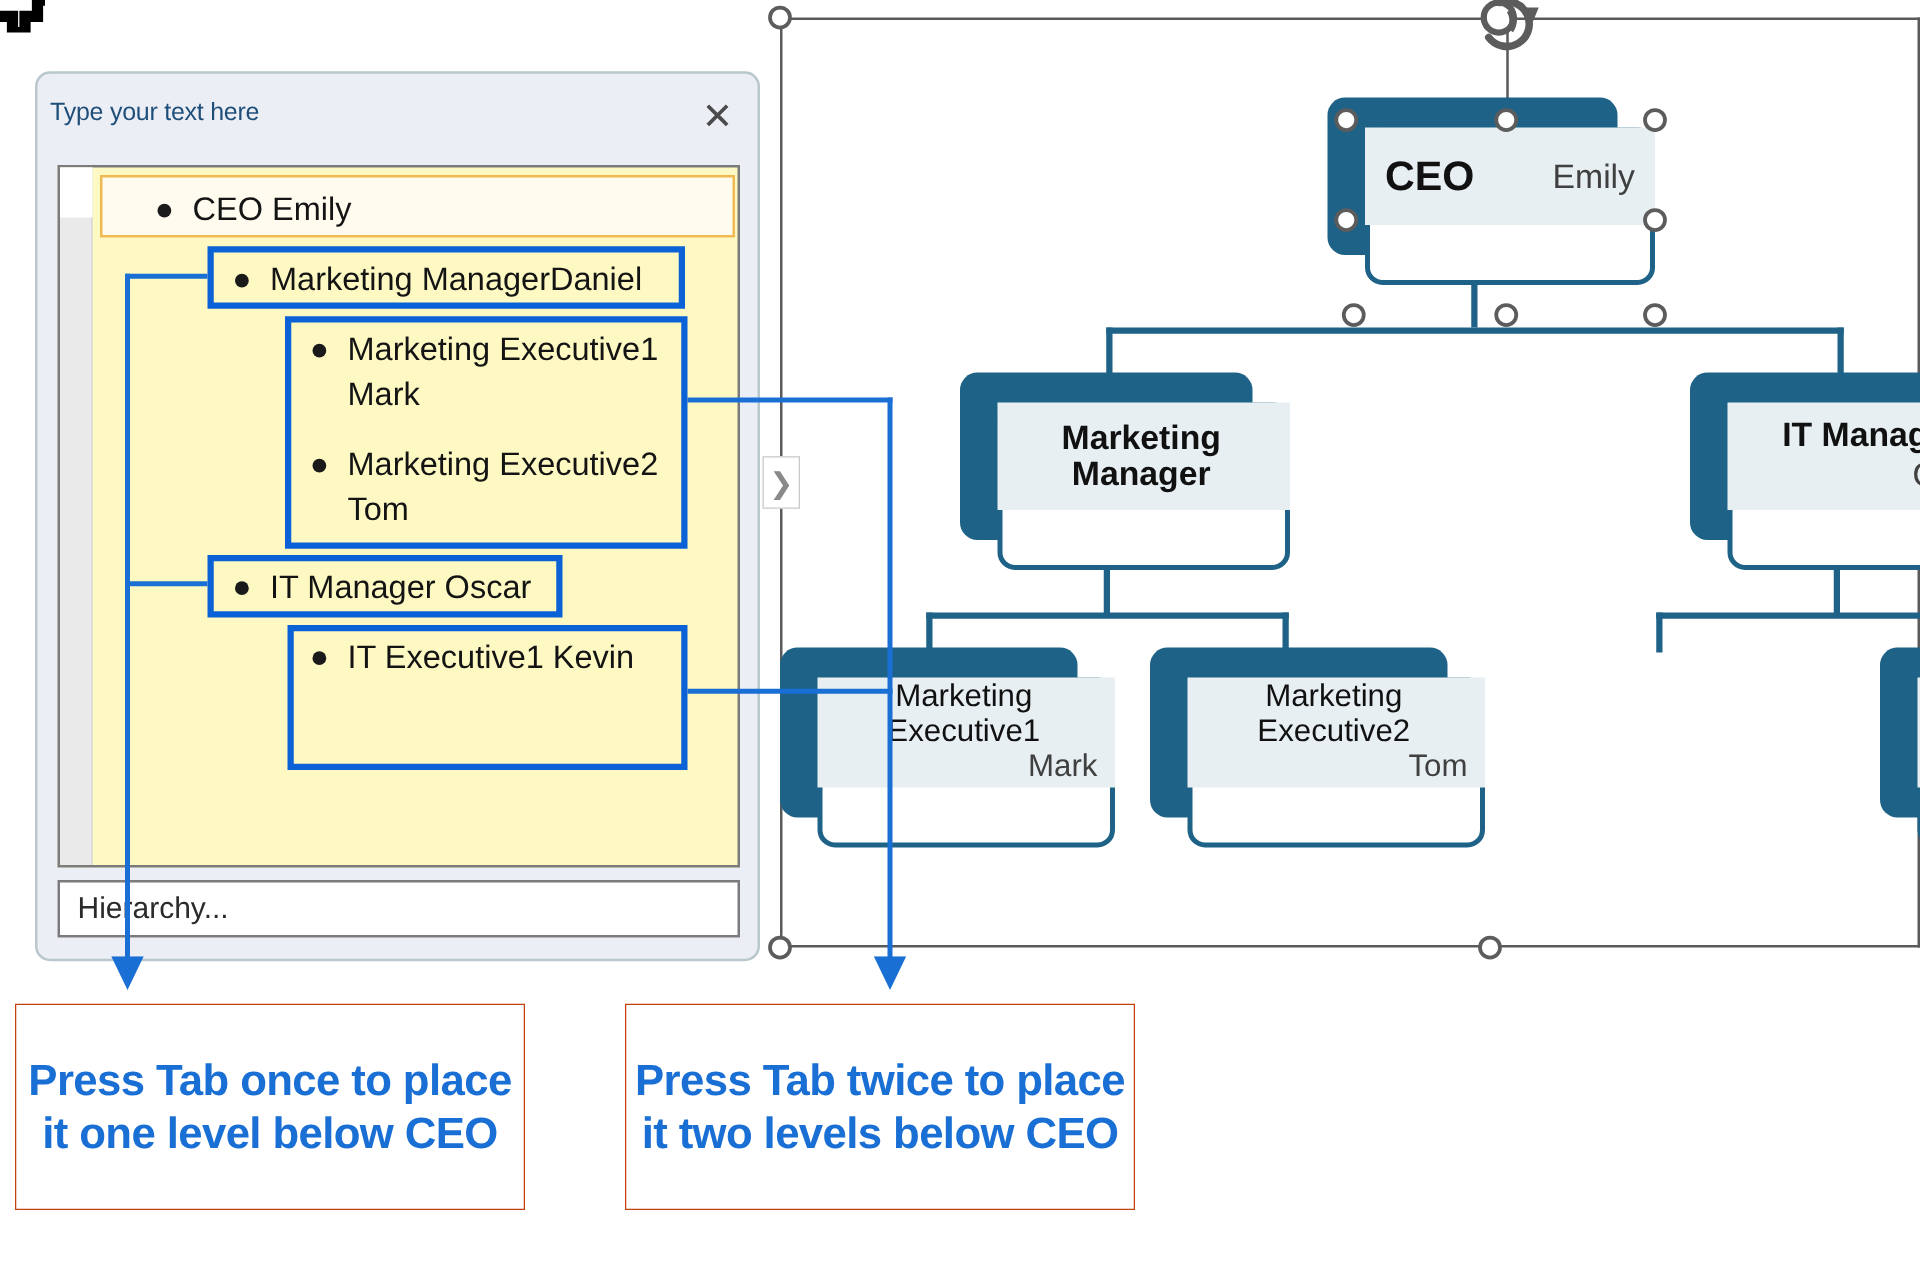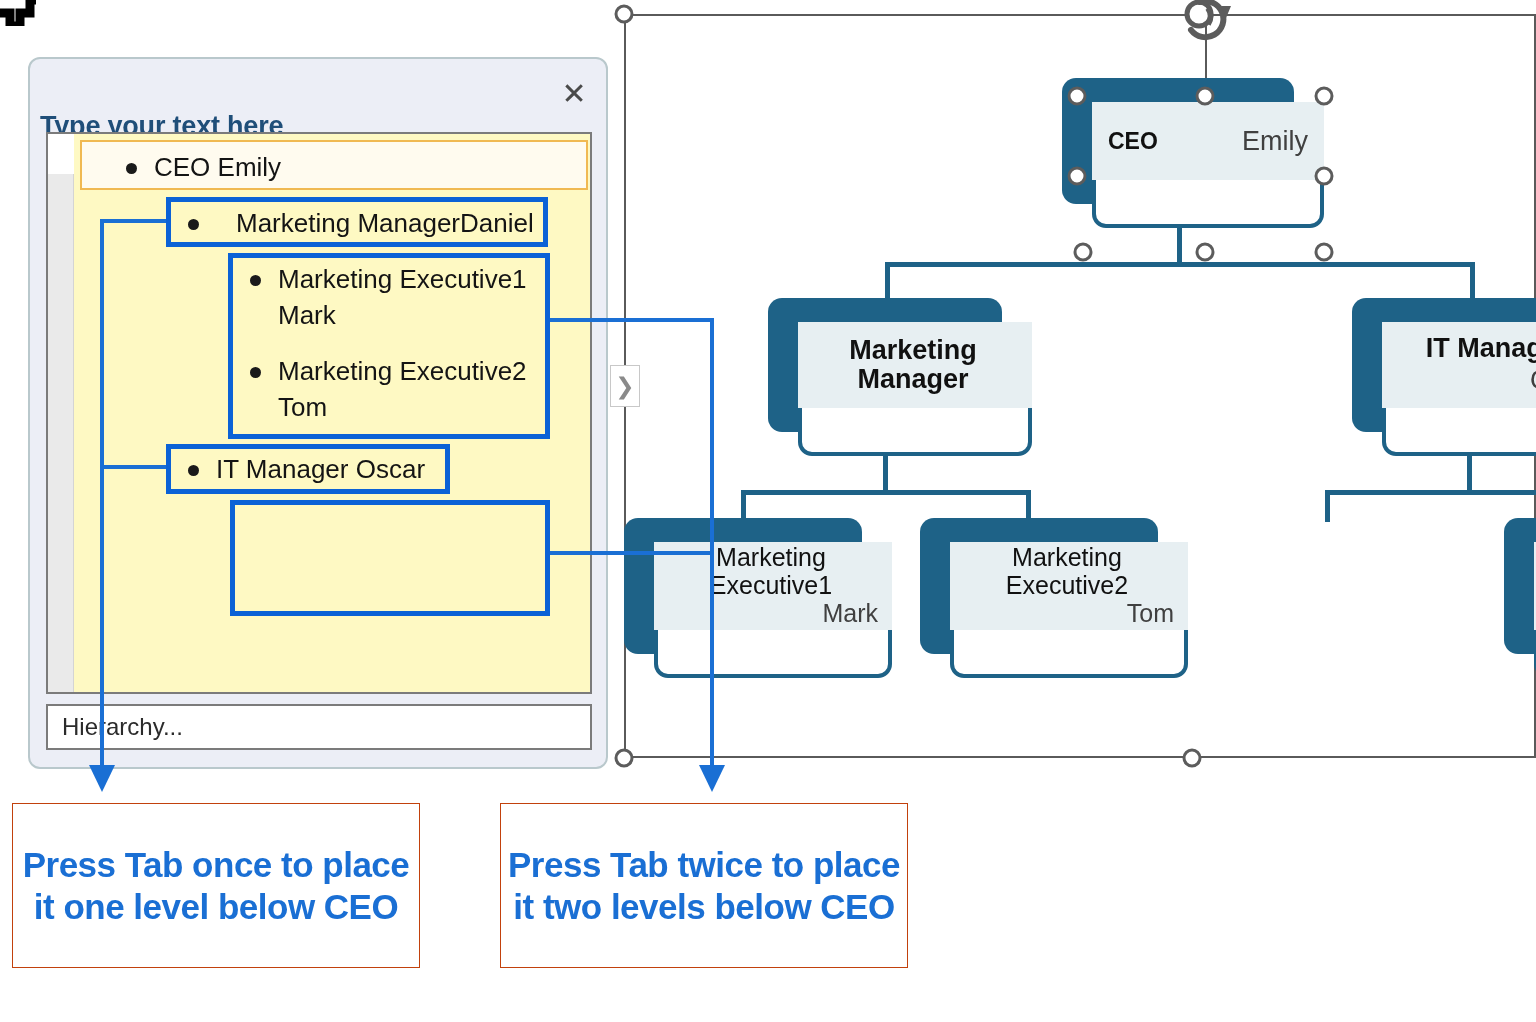--- a/index.html
+++ b/index.html
@@ -49,21 +49,21 @@
     padding:4px 14px 4px 10px;
   }
   .node .role  { color:#111111; font-weight:bold; text-align:center; width:100%; }
   .node .rolen { color:#111111; font-weight:normal; text-align:center; width:100%; }
   .node .person { color:#404040; font-weight:normal; text-align:right; width:100%; }
 
   
   #node-ceo { left:1062px; top:78px; width:232px; height:126px; }
   #node-ceo .inner { flex-direction:row; justify-content:space-between; align-items:center;
                      padding:0 16px 0 16px; }
-  #node-ceo .role   { font-size:23px; text-align:left; width:auto; }
+  #node-ceo .role   { font-size:33px; text-align:left; width:auto; }
   #node-ceo .person { font-size:27px; text-align:right; width:auto; }
 
   #node-mkt-mgr { left:768px; top:298px; width:234px; height:134px; }
   #node-mkt-mgr .role { font-size:27px; line-height:1.08; }
   #node-mkt-mgr .person { font-size:27px; margin-top:2px; }
 
   #node-it-mgr { left:1352px; top:298px; width:234px; height:134px; }
   #node-it-mgr .role { font-size:27px; line-height:1.08; }
   #node-it-mgr .person { font-size:27px; margin-top:2px; }
 
@@ -78,23 +78,22 @@
   
   .conn { position:absolute; background:#1e6287; }
 
   
   .textpane {
     position:absolute; left:28px; top:57px; width:580px; height:712px;
     background:#eceef6; border:2px solid #b9c8cc; border-radius:12px;
   }
   .tp-title {
     position:absolute; left:10px; top:20px;
-    font-size:27px; font-weight:bold; color:#1f4e79;
+    font-size:20px; font-weight:normal; color:#1f4e79;
     letter-spacing:-0.2px;
-    margin-top:32px;
   }
   .tp-close {
     position:absolute; right:18px; top:22px; width:28px; height:28px;
     color:#4a4a4a; font-size:30px; line-height:26px; text-align:center;
     font-family:"Liberation Sans", sans-serif; font-weight:300;
   }
   .tp-body {
     position:absolute; left:16px; top:73px; width:546px; height:562px;
     background:#fef9c3; border:2px solid #7b7b7b;
   }
@@ -264,21 +263,21 @@
       <div class="tp-gutter"></div>
       <div class="tp-scroll-top"></div>
 
       <div class="sel-row"></div>
 
       <div class="tp-line" style="left:78px; top:16px;">
         <div class="tp-bullet"></div>
         <div class="tp-text">CEO  Emily</div>
       </div>
 
-      <div class="tp-line" style="left:140px; top:72px;gap:20px;">
+      <div class="tp-line" style="left:140px; top:72px;">
         <div class="tp-bullet"></div>
         <div class="tp-text">Marketing ManagerDaniel</div>
       </div>
 
       <div class="tp-line" style="left:202px; top:128px;">
         <div class="tp-bullet"></div>
         <div class="tp-text" style="white-space:pre-line; text-indent:0;">Marketing Executive1
 Mark</div>
       </div>
 
@@ -286,20 +285,24 @@
         <div class="tp-bullet"></div>
         <div class="tp-text" style="white-space:pre-line;">Marketing Executive2
 Tom</div>
       </div>
 
       <div class="tp-line" style="left:140px; top:318px;">
         <div class="tp-bullet"></div>
         <div class="tp-text">IT Manager  Oscar</div>
       </div>
 
+      <div class="tp-line" style="left:202px; top:374px;">
+        <div class="tp-bullet"></div>
+        <div class="tp-text">IT Executive1    Kevin</div>
+      </div>
 
     </div>
 
     <div class="tp-foot">
       <span>Hierarchy...</span>
     </div>
   </div>
 
   <div class="chev-tab">❯</div>
 

